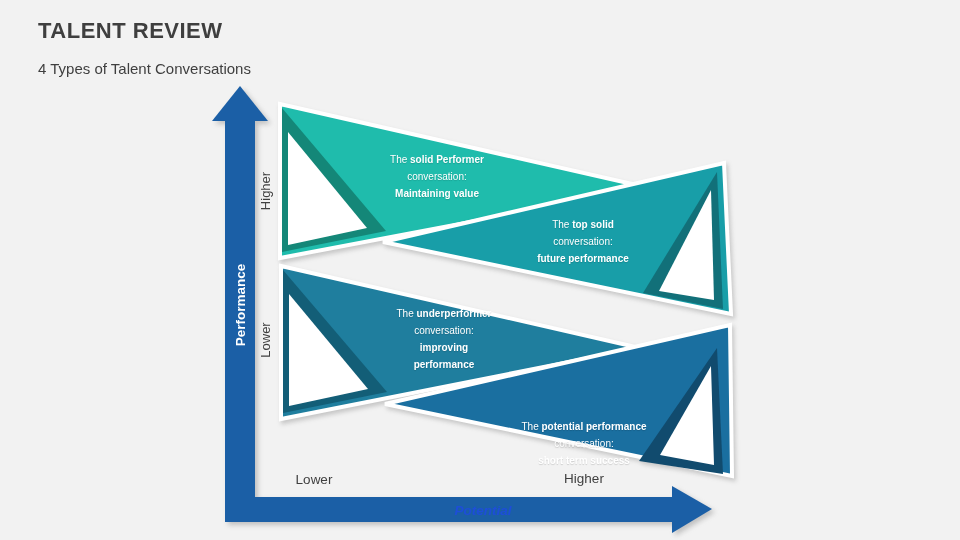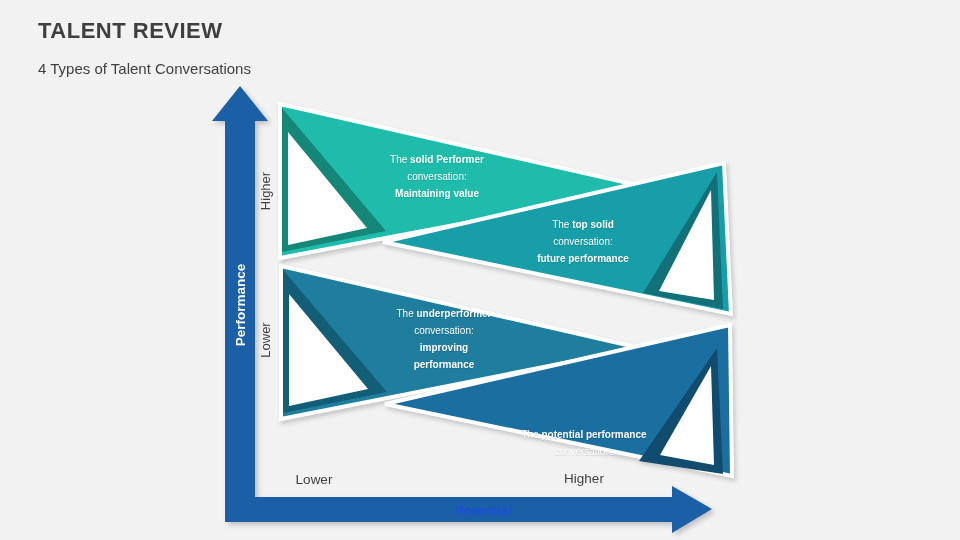--- a/index.html
+++ b/index.html
@@ -99,20 +99,21 @@
   <div class="qtext" style="left:420px;top:339px;margin-left:24px;">
     <div><span>The</span> <b>underperformer</b></div>
     <div>conversation:</div>
     <div><b>improving</b></div>
     <div><b>performance</b></div>
   </div>
 
   <div class="qtext" style="left:584px;top:402px;margin-top:41px;">
     <div><span>The</span> <b>potential performance</b></div>
     <div>conversation:</div>
+    <div><b>short term success</b></div>
   </div>
 
   <div class="vlabel onaxis" style="left:240px;top:305px;">Performance</div>
   <div class="vlabel" style="left:265px;top:191px;">Higher</div>
   <div class="vlabel" style="left:265px;top:340px;">Lower</div>
 
   <div class="hlabel" style="left:314px;top:479px;">Lower</div>
   <div class="hlabel" style="left:584px;top:478px;">Higher</div>
   <div class="hlabel onaxis" style="left:483px;top:510px;">Potential</div>
 

